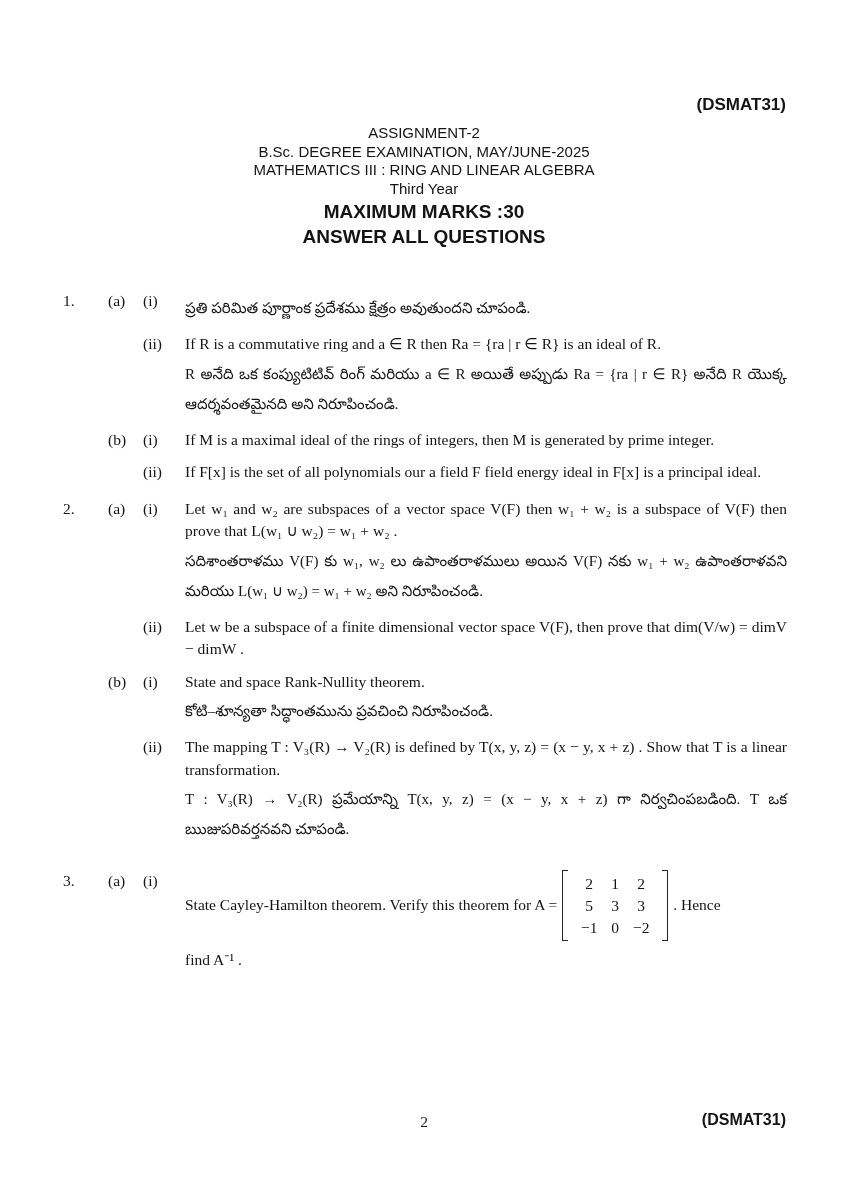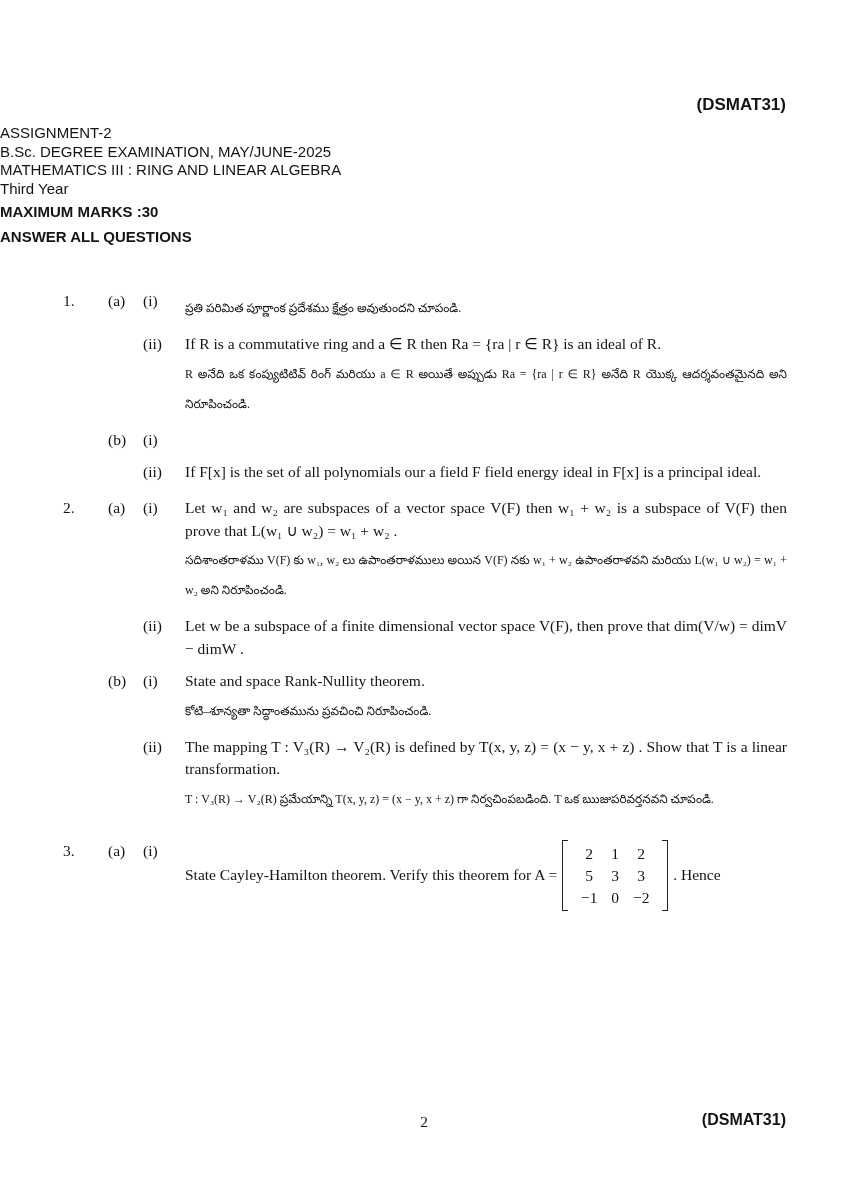--- a/index.html
+++ b/index.html
@@ -7,31 +7,31 @@
   body { font-family:"Liberation Serif", serif; color:#141414; }
   .page {
     position:relative; width:848px; height:1189px; margin:17px auto;
     background:#ffffff; overflow:hidden;
   }
   .doc-code {
     position:absolute; top:78px; right:62px;
     font-family:"Liberation Sans", sans-serif; font-weight:bold; font-size:17px;
   }
   .header {
-    padding-top:107px; 
+    padding-top:107px; text-align:center;
     font-family:"Liberation Sans", sans-serif;
   }
   .h-sm { font-size:15px; line-height:18.5px; }
-  .h-lg { font-size:15px; font-weight:bold; line-height:23px; margin-top:2px; }
+  .h-lg { font-size:19px; font-weight:bold; line-height:23px; margin-top:2px; }
   .qbody { margin-top:42px; padding:0 61px 0 63px; }
   .qrow { display:grid; grid-template-columns:45px 35px 42px 1fr; margin-bottom:10px; }
   .cnum, .cpart, .csub { font-size:15.5px; line-height:22px; }
   .en { font-size:15.5px; line-height:22.5px; text-align:justify; }
   .en.noj { text-align:left; }
-  .te { font-size:12px; line-height:30px; text-align:justify; margin-top:3px; }
+  .te { font-size:15px; line-height:30px; text-align:justify; margin-top:3px; }
   .gap-q2 { margin-top:14px; }
   .gap-q3 { margin-top:26px; }
   .q3line { display:flex; align-items:center; flex-wrap:wrap; }
   .matrix { display:inline-flex; align-items:stretch; vertical-align:middle; margin:0 5px; }
   .bracket { width:6px; }
   .bracket.left  { border-left:1.5px solid #222; border-top:1.5px solid #222; border-bottom:1.5px solid #222; }
   .bracket.right { border-right:1.5px solid #222; border-top:1.5px solid #222; border-bottom:1.5px solid #222; }
   .mgrid { display:grid; grid-template-columns:repeat(3,auto); padding:4px 8px; row-gap:3px; }
   .mgrid span { min-width:26px; text-align:center; font-size:15.5px; line-height:19px; }
   .line2 { margin-top:8px; }
@@ -79,20 +79,21 @@
         <p class="en">If R is a commutative ring and a ∈ R then Ra = {ra | r ∈ R} is an ideal of R.</p>
         <p class="te">R అనేది ఒక కంప్యుటిటివ్ రింగ్ మరియు a ∈ R అయితే అప్పుడు Ra = {ra | r ∈ R} అనేది R యొక్క ఆదర్శవంతమైనది అని నిరూపించండి.</p>
       </div>
     </div>
 
     <div class="qrow">
       <div class="cnum"></div>
       <div class="cpart">(b)</div>
       <div class="csub">(i)</div>
       <div class="ccontent">
+        <p class="en">If M is a maximal ideal of the rings of integers, then M is generated by prime integer.</p>
       </div>
     </div>
 
     <div class="qrow">
       <div class="cnum"></div>
       <div class="cpart"></div>
       <div class="csub">(ii)</div>
       <div class="ccontent">
         <p class="en">If F[x] is the set of all polynomials our a field F field energy ideal in F[x] is a principal ideal.</p>
       </div>
@@ -154,20 +155,21 @@
               <span>3</span>
               <span>3</span>
               <span>−1</span>
               <span>0</span>
               <span>−2</span>
             </span>
             <span class="bracket right"></span>
           </span>
           <span>. Hence</span>
         </p>
+        <p class="en noj line2">find A⁻¹ .</p>
       </div>
     </div>
 
   </div>
 
   <div class="footer-page">2</div>
   <div class="footer-code">(DSMAT31)</div>
 
 </div>
 

